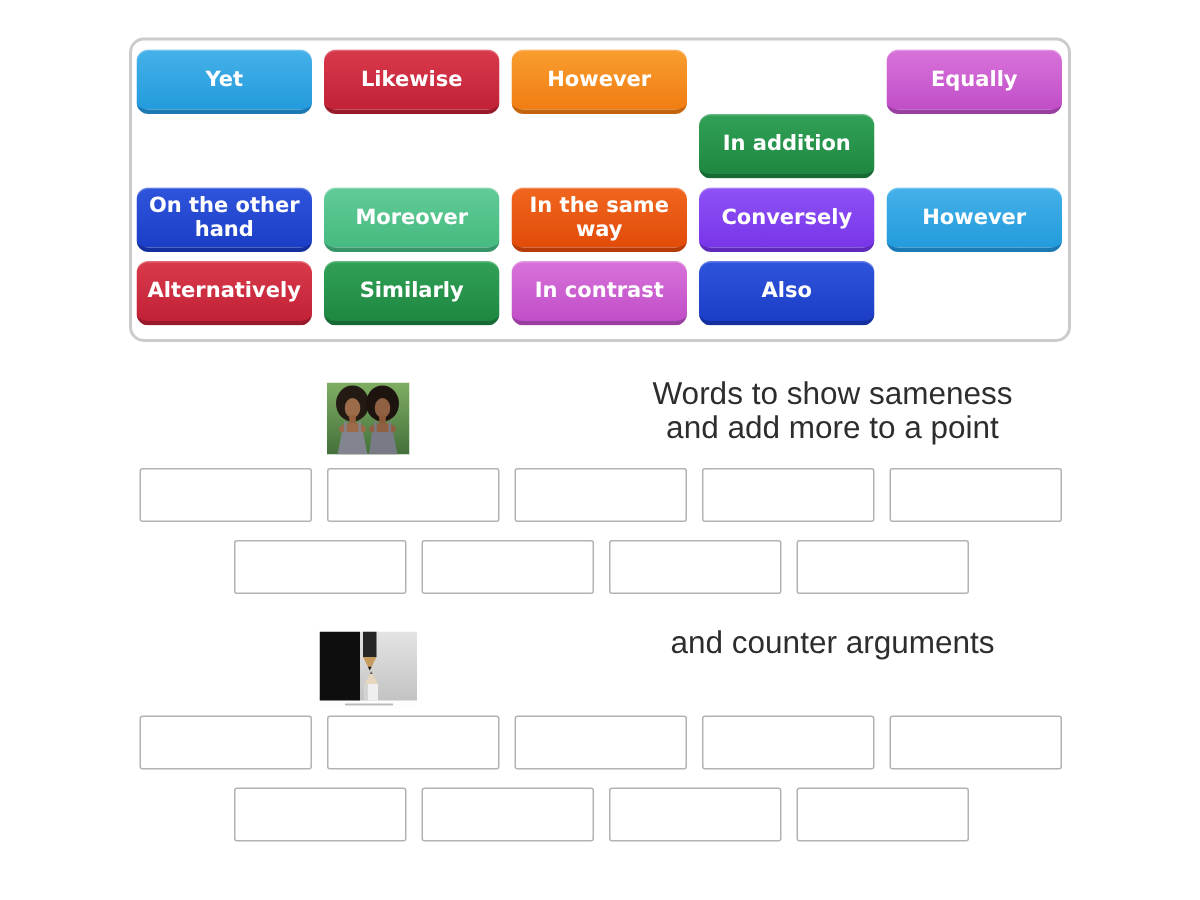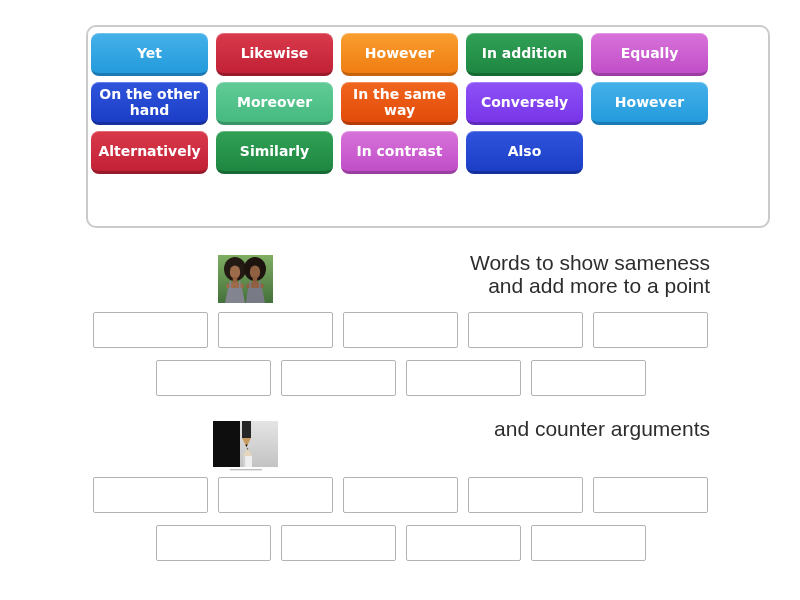--- a/index.html
+++ b/index.html
@@ -2,39 +2,39 @@
 <html><head>
 <meta charset="utf-8">
 <style>
   * { margin:0; padding:0; box-sizing:border-box; }
   html,body { width:800px; height:600px; background:#ffffff; overflow:hidden;
               font-family:"Liberation Sans", sans-serif; }
   .stage { position:relative; width:800px; height:600px; }
 
   
   .tile-panel {
-    position:absolute; left:86px; top:25px; width:684px; height:203px;
+    position:absolute; left:86px; top:25px; width:628px; height:203px;
     background:#ffffff; border:2px solid #cbcbcb; border-radius:10px;
     padding:6px 0 0 3px;
   }
   .tile-row { display:flex; column-gap:8px; margin-bottom:6px; }
   .tile {
     width:117px; height:43px; border-radius:8px;
     display:flex; align-items:center; justify-content:center;
     color:#ffffff; font-family:"DejaVu Sans", sans-serif;
     font-weight:bold; font-size:14px; line-height:1.15; text-align:center;
     padding:0 2px; cursor:grab;
     border-bottom:3px solid rgba(0,0,0,.35);
     box-shadow: inset 0 1px 0 rgba(255,255,255,.25);
   }
 
   
   .cat-image { position:absolute; }
   .cat-title {
-    position:absolute; width:310px; text-align:right;
+    position:absolute; width:310px; text-align:center;
     color:#2d2d2d; font-size:21px; line-height:23px;
     font-family:"Liberation Sans", sans-serif;
   }
   .slot-row { position:absolute; display:flex; column-gap:10px; }
   .slot {
     width:115px; height:36px; background:#ffffff;
     border:1px solid #b3b3b3; border-radius:2px;
   }
   #g1-img { left:218px; top:255px; }
   #g1-title { left:400px; top:251px; }
@@ -48,21 +48,21 @@
 </head>
 <body>
 
 <div class="stage">
 
   <div class="tile-panel">
     <div class="tile-row">
       <div class="tile" style="background: linear-gradient(rgb(69, 177, 233), rgb(35, 155, 220)); border-bottom-color: rgb(27, 122, 180);">Yet</div>
       <div class="tile" style="background: linear-gradient(rgb(217, 58, 75), rgb(194, 33, 54)); border-bottom-color: rgb(152, 26, 43);">Likewise</div>
       <div class="tile" style="background: linear-gradient(rgb(249, 158, 48), rgb(240, 125, 18)); border-bottom-color: rgb(196, 101, 14);">However</div>
-      <div class="tile" style="background: linear-gradient(rgb(49, 161, 86), rgb(30, 135, 65)); border-bottom-color: rgb(23, 106, 51);">In addition</div>
+      <div class="tile" style="background: linear-gradient(rgb(49, 161, 86), rgb(30, 135, 65)); border-bottom-color: rgb(23, 106, 51); margin-top: 43px;">In addition</div>
       <div class="tile" style="background: linear-gradient(rgb(216, 115, 218), rgb(193, 78, 200)); border-bottom-color: rgb(155, 62, 161);">Equally</div>
     </div>
     <div class="tile-row">
       <div class="tile" style="background: linear-gradient(rgb(47, 84, 220), rgb(28, 62, 198)); border-bottom-color: rgb(21, 48, 158);">On the other hand</div>
       <div class="tile" style="background: linear-gradient(rgb(97, 203, 151), rgb(70, 186, 128)); border-bottom-color: rgb(54, 148, 104);">Moreover</div>
       <div class="tile" style="background: linear-gradient(rgb(240, 102, 31), rgb(226, 75, 9)); border-bottom-color: rgb(181, 60, 8);">In the same way</div>
       <div class="tile" style="background: linear-gradient(rgb(141, 82, 246), rgb(121, 53, 233)); border-bottom-color: rgb(95, 41, 187);">Conversely</div>
       <div class="tile" style="background: linear-gradient(rgb(69, 177, 233), rgb(35, 155, 220)); border-bottom-color: rgb(27, 122, 180);">However</div>
     </div>
     <div class="tile-row">

